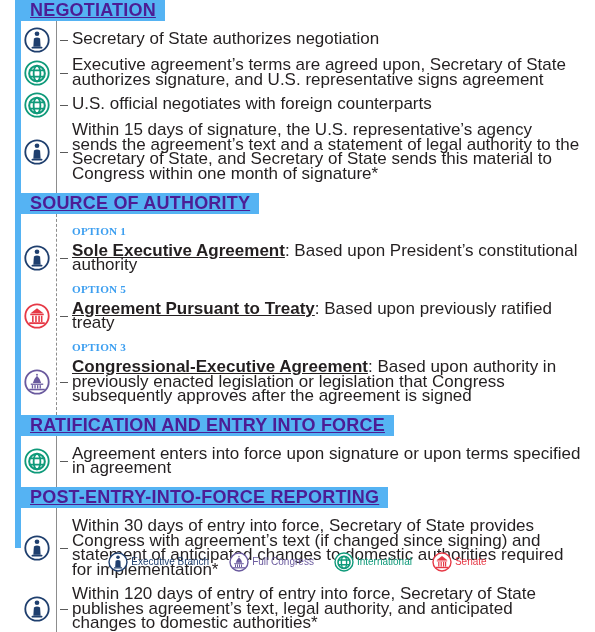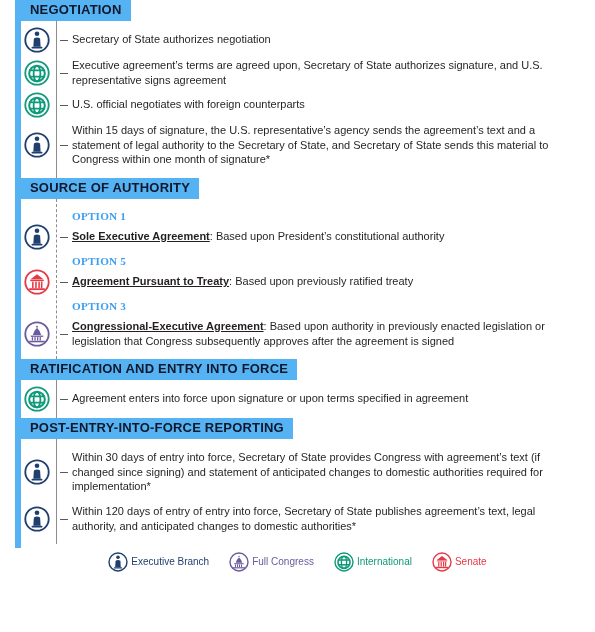--- a/index.html
+++ b/index.html
@@ -23,28 +23,29 @@
     position:absolute;
     left:0; top:0; width:595px;
   }
 
   
   .section{ position:relative; }
 
   .section-header{
     display:inline-block;
     background:#55b3f3;
-    color:#0f172a;
+    color:#4c1d95;
     font-weight:bold;
-    font-size:13px;
+    font-size:18px;
     letter-spacing:.2px;
     line-height:16px;
     padding:2px 9px 3px 9px;
     margin-left:21px;
     white-space:nowrap;
+    text-decoration:underline;
   }
 
   
   .section-body{
     position:relative;
     padding-top:6px;
     padding-bottom:6px;
   }
 
   
@@ -82,21 +83,21 @@
   .row .tick{
     position:absolute;
     left:60px;
     top:50%;
     width:8px;
     height:0;
     border-top:1px solid #5a5a5a;
   }
 
   .row .txt{
-    font-size:11px;
+    font-size:17px;
     line-height:14.6px;
     color:#231f20;
     display:block;
   }
 
   .row .txt b{
     font-weight:bold;
     text-decoration:underline;
   }
 

